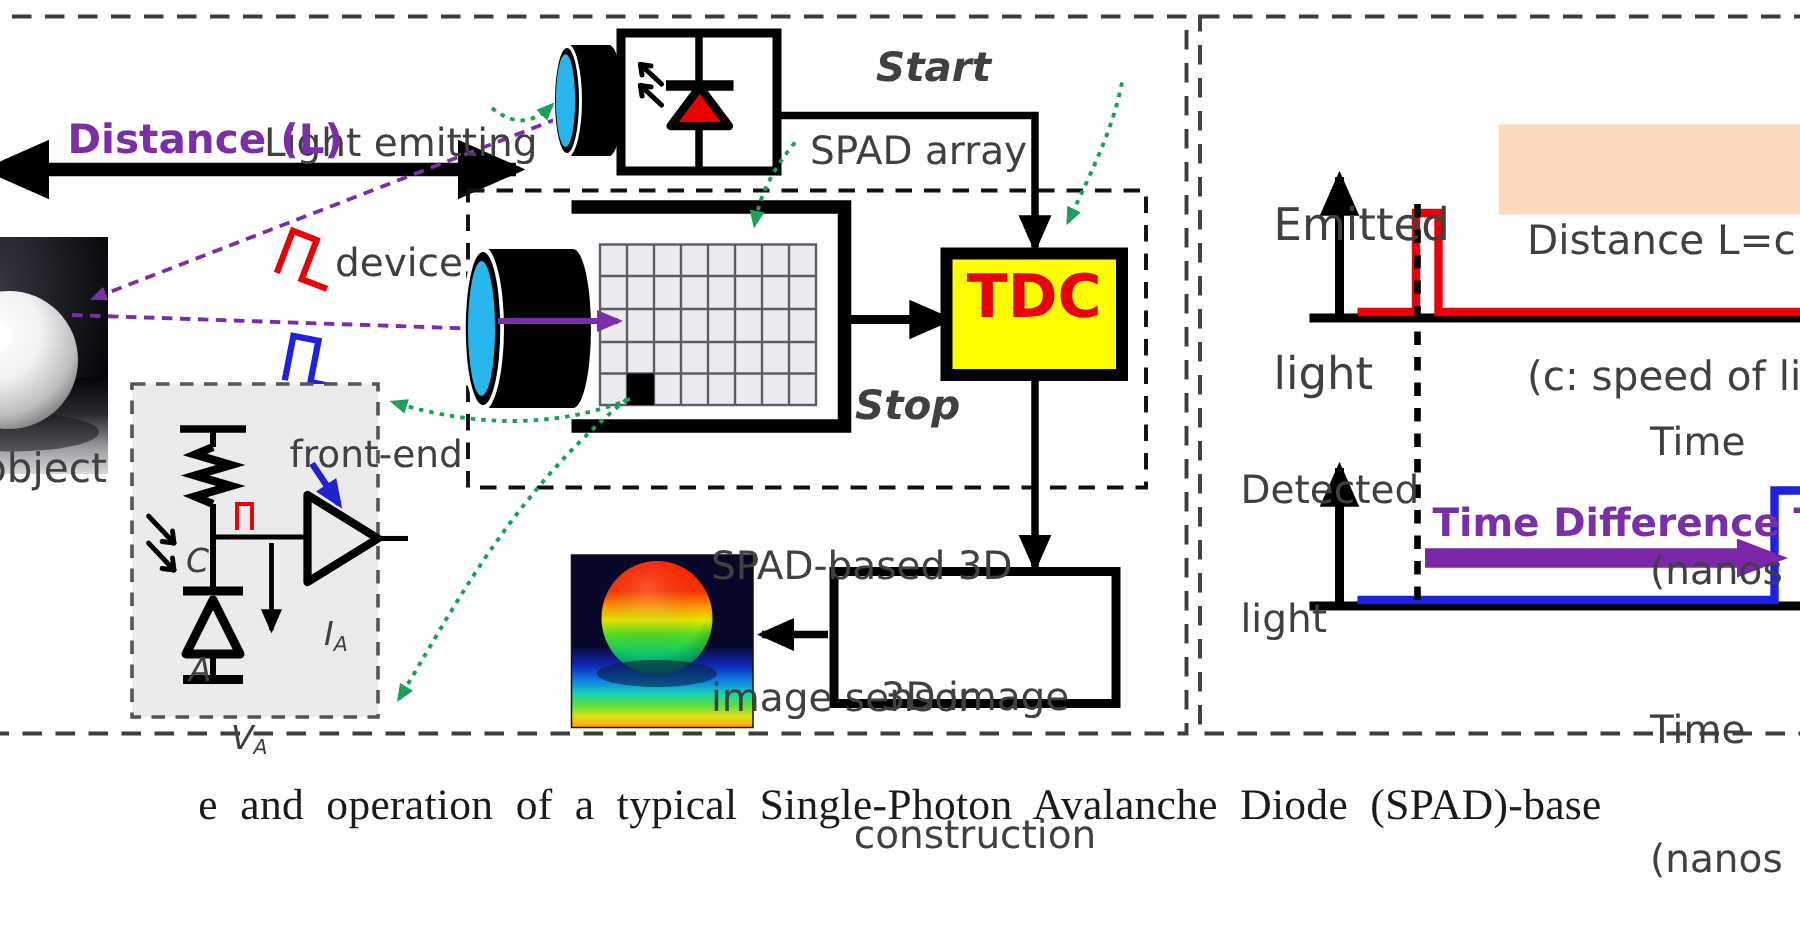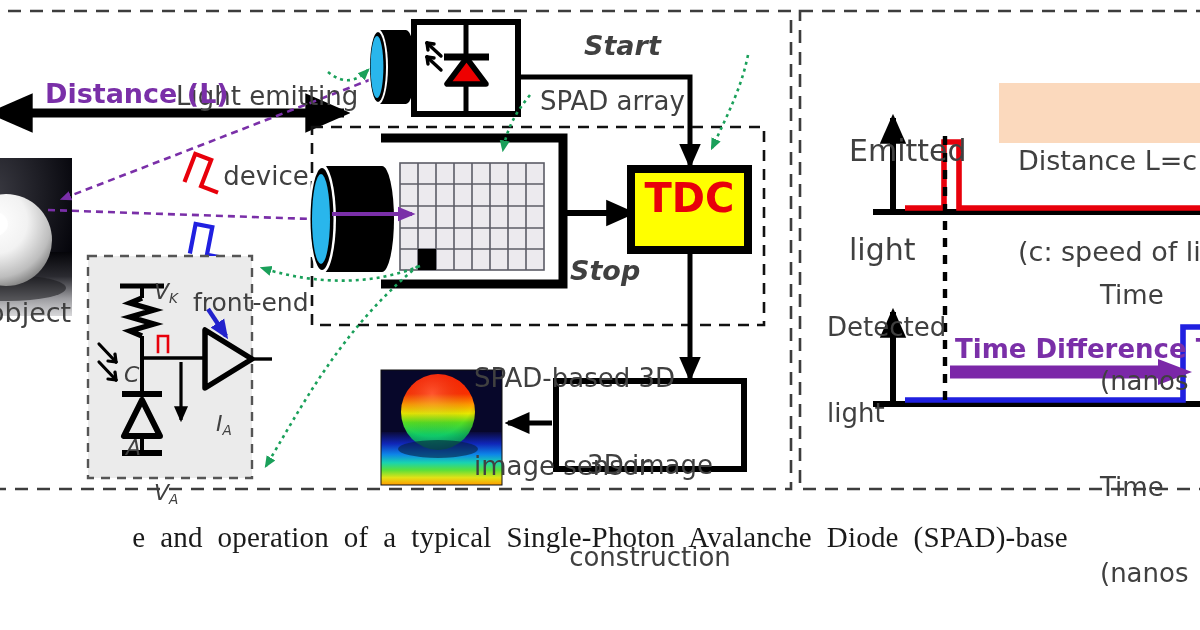--- a/index.html
+++ b/index.html
@@ -291,23 +291,20 @@
     <div>image sensor</div>
   </div>
 
   <div class="txt blk" style="left:556px;top:389px;width:188px;text-align:center;font-size:26px;line-height:1.18;">
     <div>3D image</div>
     <div>construction</div>
   </div>
 
   <div class="txt blk" style="left:154px;top:290px;font-size:25px;margin-left:39px;">front-end</div>
 
-  <div class="txt blk ital" style="left:126px;top:259px;font-size:22px;">
-    <span>V</span><span class="sub">K</span>
-  </div>
   <div class="txt blk ital" style="left:124px;top:364px;font-size:22px;">C</div>
   <div class="txt blk ital" style="left:126px;top:437px;font-size:22px;">A</div>
   <div class="txt blk ital" style="left:126px;top:460px;font-size:22px;">
     <span>V</span><span class="sub">A</span>
   </div>
   <div class="txt blk ital" style="left:188px;top:391px;font-size:22px;">
     <span>I</span><span class="sub">A</span>
   </div>
 
   <div class="txt blk" style="left:849px;top:68px;font-size:30px;line-height:1.1;">

